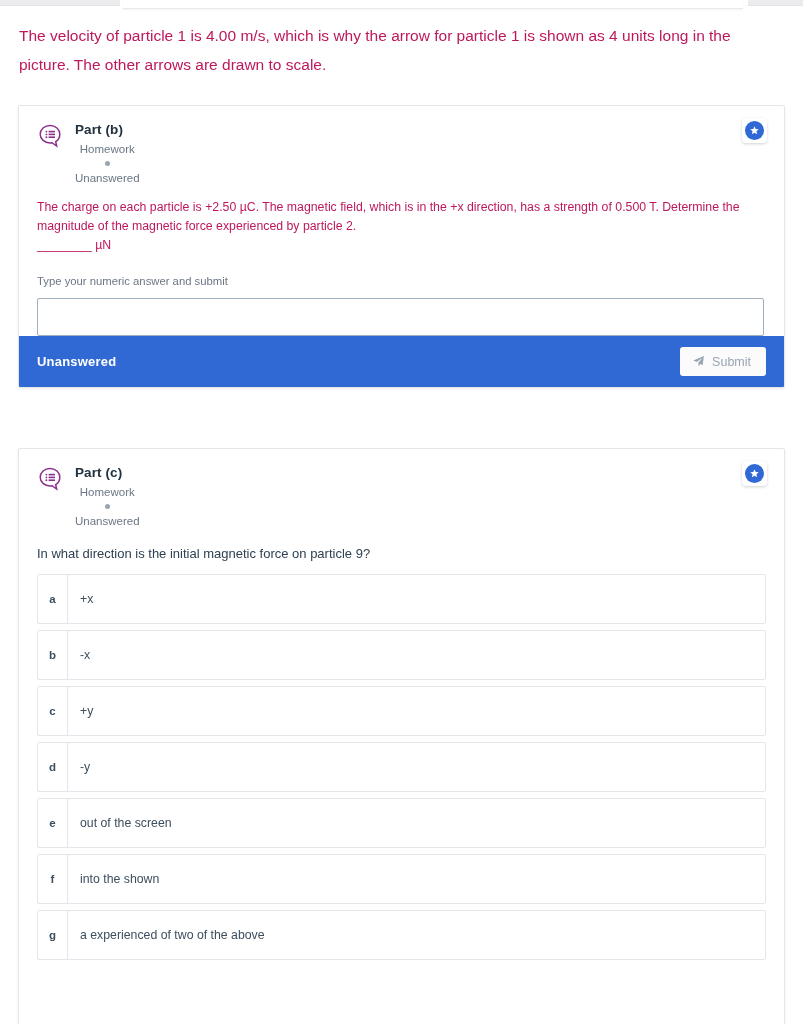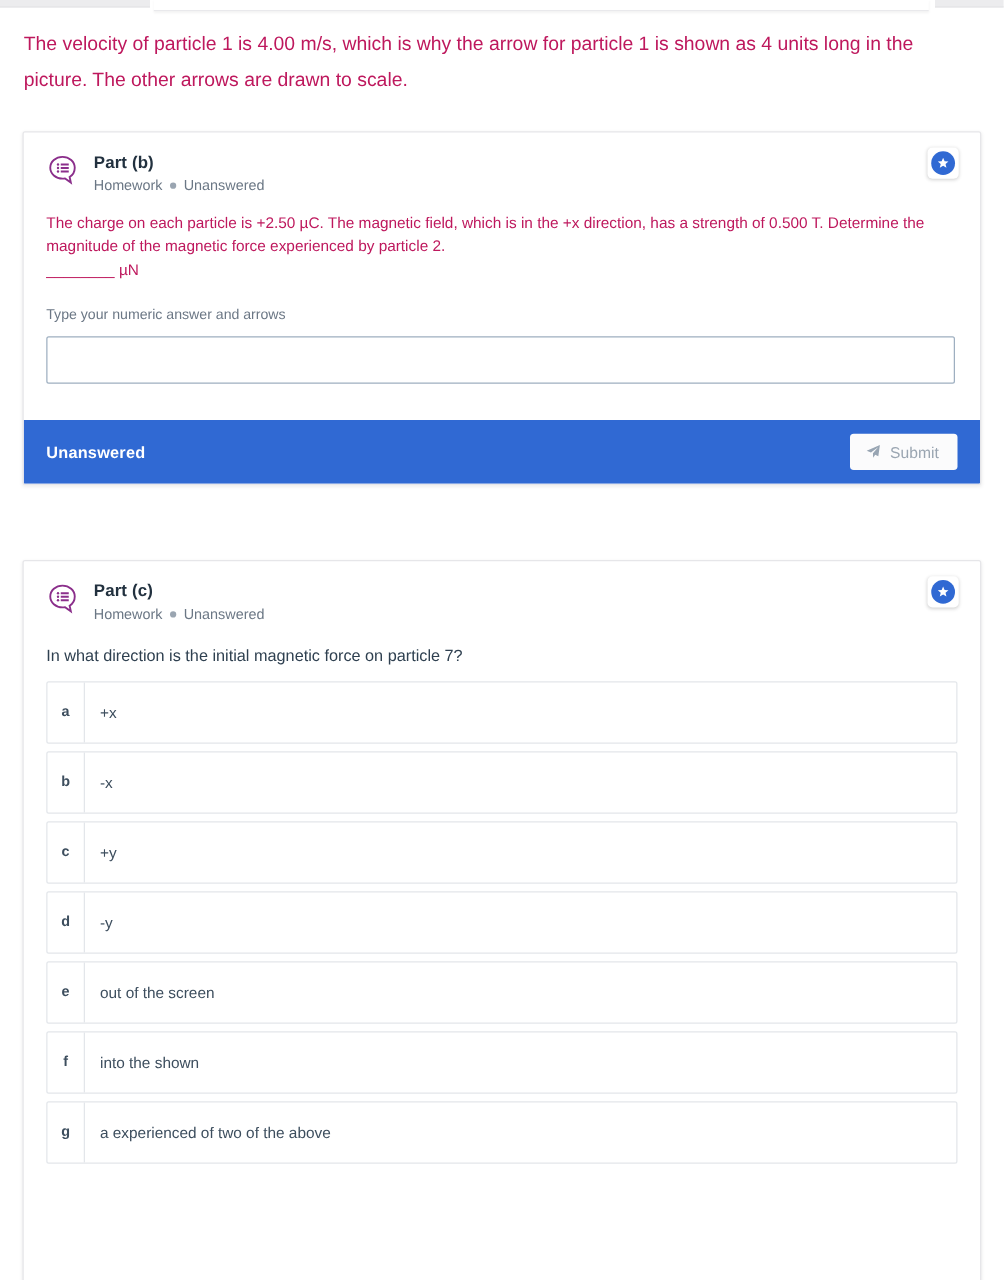--- a/index.html
+++ b/index.html
@@ -83,20 +83,21 @@
     line-height: 1.25;
     letter-spacing: 0.1px;
   }
   .part-meta {
     margin-top: 4px;
     font-size: 11.5px;
     color: #6b7785;
     display: flex;
     align-items: center;
     gap: 6px;
+    flex-direction: column;
   }
   .meta-dot {
     width: 5px; height: 5px; border-radius: 50%;
     background: #9aa5b1; display: inline-block;
   }
 
   .ai-badge {
     position: absolute;
     right: 17px;
     top: 12px;
@@ -265,21 +266,21 @@
           </svg>
         </span>
       </div>
     </div>
 
     <div class="qbody">
       <div class="qtext">The charge on each particle is +2.50 µC. The magnetic field, which is in the +x direction, has a strength of 0.500 T. Determine the magnitude of the magnetic force experienced by particle 2.</div>
       <div class="qtext blankline">________ µN</div>
     </div>
 
-    <div class="hint">Type your numeric answer and arrows</div>
+    <div class="hint">Type your numeric answer and submit</div>
 
     <input class="answer-input" type="text" placeholder="" style="">
 
     <div class="card-footer">
       <span class="status-label">Unanswered</span>
       <button class="submit-btn">
         <span>
           <svg viewBox="0 0 24 24">
             <path d="M22 2L2.5 10.2l6.3 2.6L19.4 5.3l-7.7 8.9.3 6.4 3.1-4.2 4.6 2.1z" fill="#98a5b3"></path>
           </svg>
@@ -313,21 +314,21 @@
       </div>
       <div class="ai-badge">
         <span class="circ">
           <svg viewBox="0 0 24 24">
             <path d="M12 2.6l2.6 6.2 6.7.5-5.1 4.4 1.6 6.5L12 16.7l-5.8 3.5 1.6-6.5-5.1-4.4 6.7-.5z" fill="#ffffff"></path>
           </svg>
         </span>
       </div>
     </div>
 
-    <div class="qtext-c">In what direction is the initial magnetic force on particle 7?</div>
+    <div class="qtext-c">In what direction is the initial magnetic force on particle 9?</div>
 
 
     <div class="options">
       <div class="option">
         <div class="opt-letter">a</div>
         <div class="opt-text">+x</div>
       </div>
       <div class="option">
         <div class="opt-letter">b</div>
         <div class="opt-text">-x</div>

